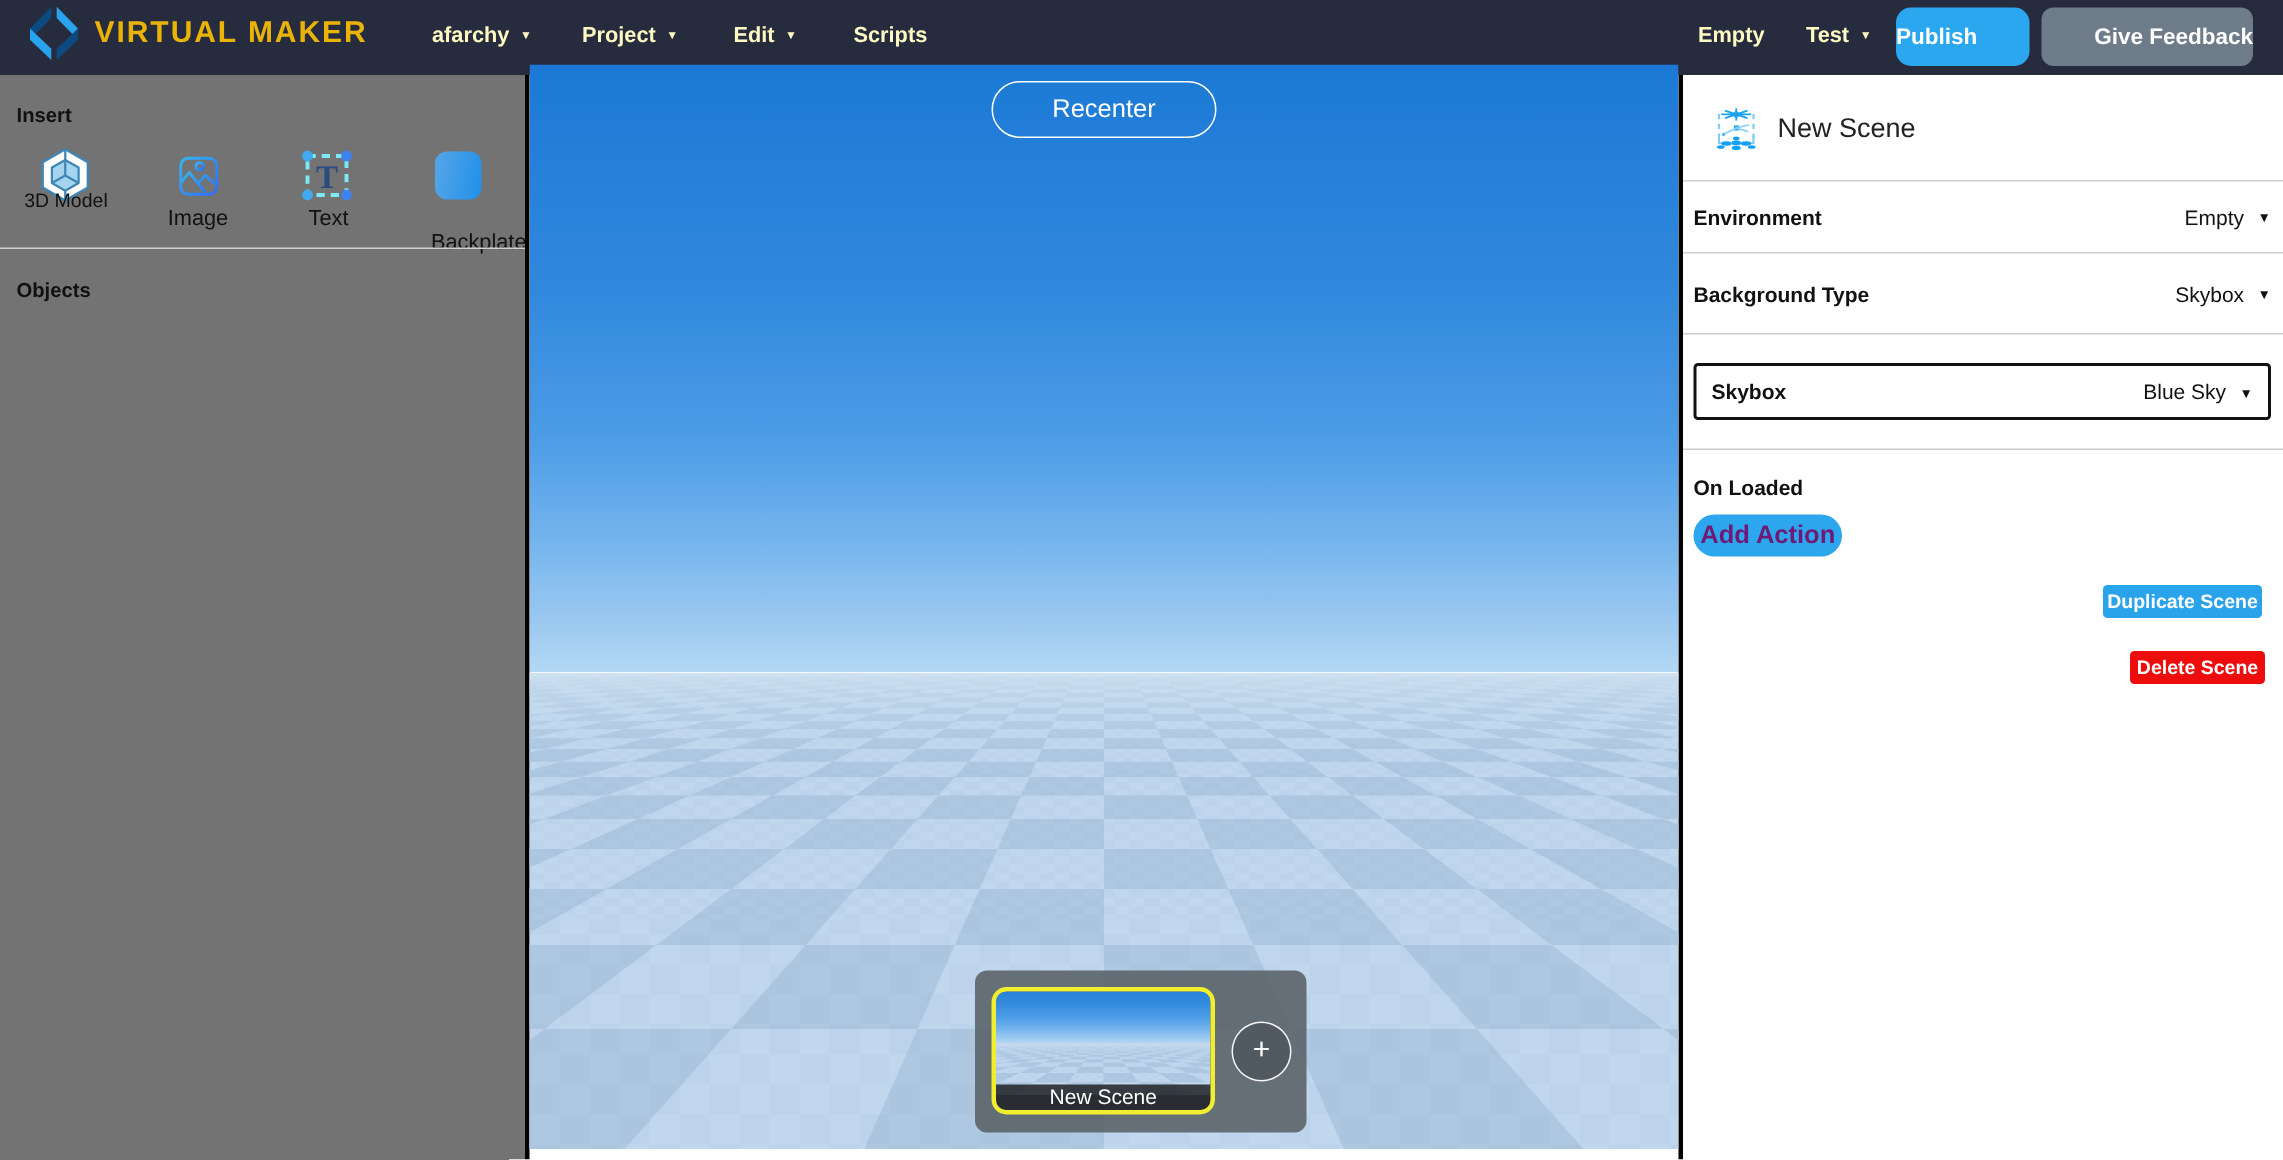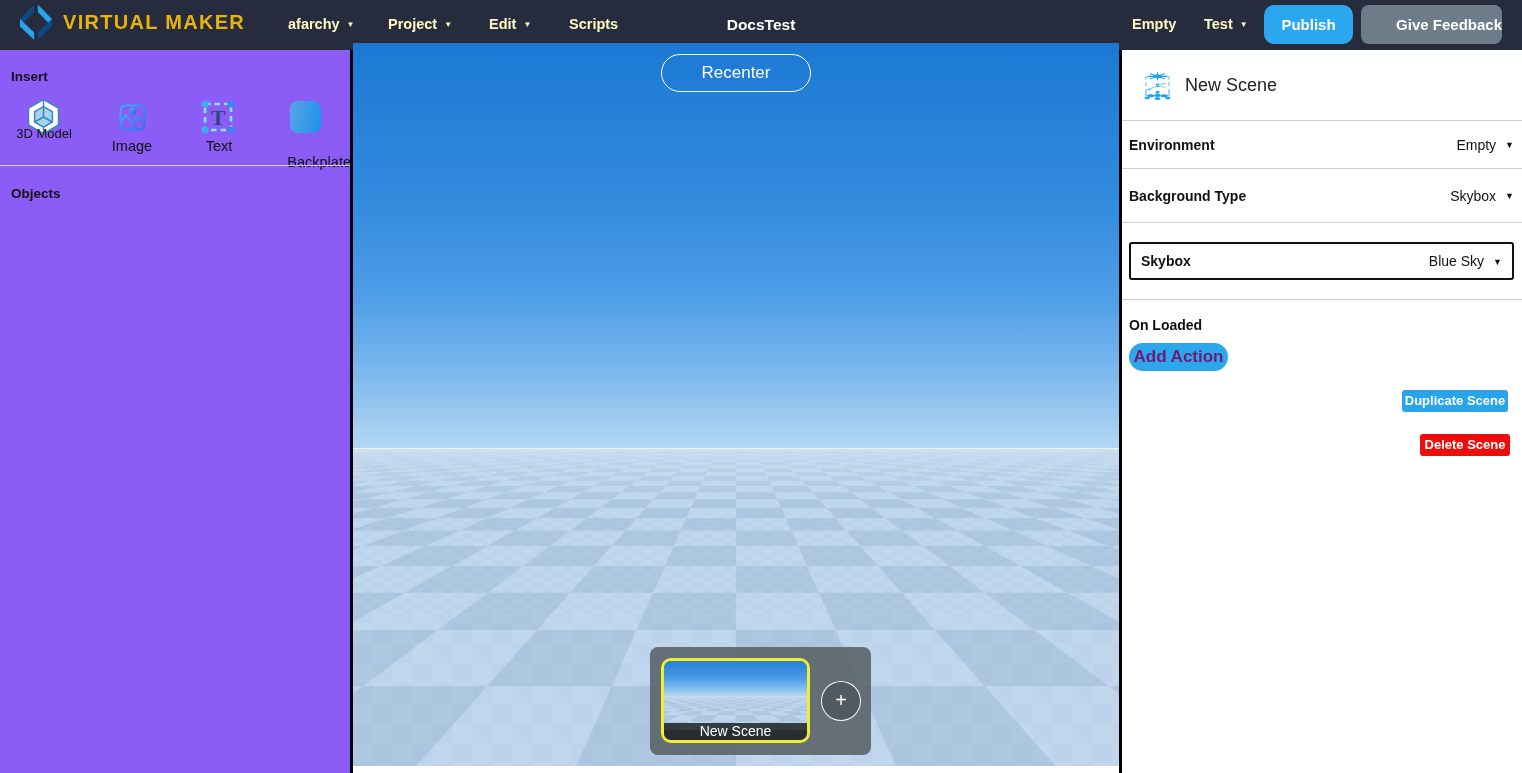--- a/index.html
+++ b/index.html
@@ -19,28 +19,27 @@
 <polygon points="0,15 0,22.5 14.2,36 14.2,28.5" fill="#2aa3ee"></polygon>
 <polygon points="17.8,0.5 17.8,8 32,22.5 32,15" fill="#2aa3ee"></polygon>
 <polygon points="32,15 32,22.5 17.8,36 17.8,28.5" fill="#0d4a7f"></polygon>
 </svg>
     </div>
   <div class="abs bold" style="left:63px;top:11px;font-size:20px;letter-spacing:1.3px;color:#eab308">VIRTUAL MAKER</div>
   <div class="abs mitem" style="left:288px;top:16px">afarchy<span style="font-size:8px;position:relative;top:-2px;margin-left:7px">▼</span></div>
   <div class="abs mitem" style="left:388px;top:16px">Project<span style="font-size:8px;position:relative;top:-2px;margin-left:7px">▼</span></div>
   <div class="abs mitem" style="left:489px;top:16px">Edit<span style="font-size:8px;position:relative;top:-2px;margin-left:7px">▼</span></div>
   <div class="abs mitem" style="left:569px;top:16px">Scripts</div>
-  <div class="abs bold" style="left:0;top:16px;width:1522px;text-align:center;font-size:15.5px;pointer-events:none">DocsTest</div>
   <div class="abs mitem" style="left:1132px;top:16px">Empty</div>
   <div class="abs mitem" style="left:1204px;top:16px">Test<span style="font-size:8px;position:relative;top:-2px;margin-left:7px">▼</span></div>
-  <div class="abs bold" style="left:1264px;top:5px;width:89px;height:39px;background:#2ba7ef;border-radius:10px;font-size:15px;color:#fff;text-align:center;line-height:39px">Publish</div>
+  <div class="abs bold" style="left:1264px;top:5px;width:89px;height:39px;background:#2ba7ef;border-radius:10px;font-size:15px;color:#fff;text-align:left;line-height:39px">Publish</div>
   <div class="abs bold" style="left:1361px;top:5px;width:141px;height:39px;background:#6e7b88;border-radius:8px;font-size:15px;color:#fff;text-align:right;line-height:39px">Give Feedback</div>
 </div>
 
-<div class="abs" style="left:0;top:50px;width:350px;height:723px;background:#8b5cf6">
+<div class="abs" style="left:0;top:50px;width:350px;height:723px;background:#737373">
   <div class="abs lbl14" style="left:11px;top:19px;font-size:13.5px">Insert</div>
   <div class="abs" style="left:27px;top:48px"><svg width="33" height="37" viewBox="0 0 33 37">
 <polygon points="16.5,1.5 31.5,10.2 31.5,27 16.5,35.7 1.5,27 1.5,10.2" fill="#fff" stroke="#3e86b8" stroke-width="1.5" stroke-linejoin="round"></polygon>
 <polygon points="16.5,8.6 25.4,13.7 25.4,24 16.5,29.2 7.6,24 7.6,13.7" fill="#a5d5ee" stroke="#3e86b8" stroke-width="1.5" stroke-linejoin="round"></polygon>
 <path d="M16.5 8.6 V19 M16.5 19 L7.6 24 M16.5 19 L25.4 24 M16.5 1.5 V8.6 M16.5 29.2 V35.7" fill="none" stroke="#3e86b8" stroke-width="1.5"></path>
 </svg></div>
   <div class="abs" style="left:119px;top:54px"><svg width="27" height="27" viewBox="0 0 27 27">
 <defs>
           <linearGradient id="imgg" x1="0" y1="0" x2="1" y2="1">
 <stop offset="0" stop-color="#35b6f3"></stop>

